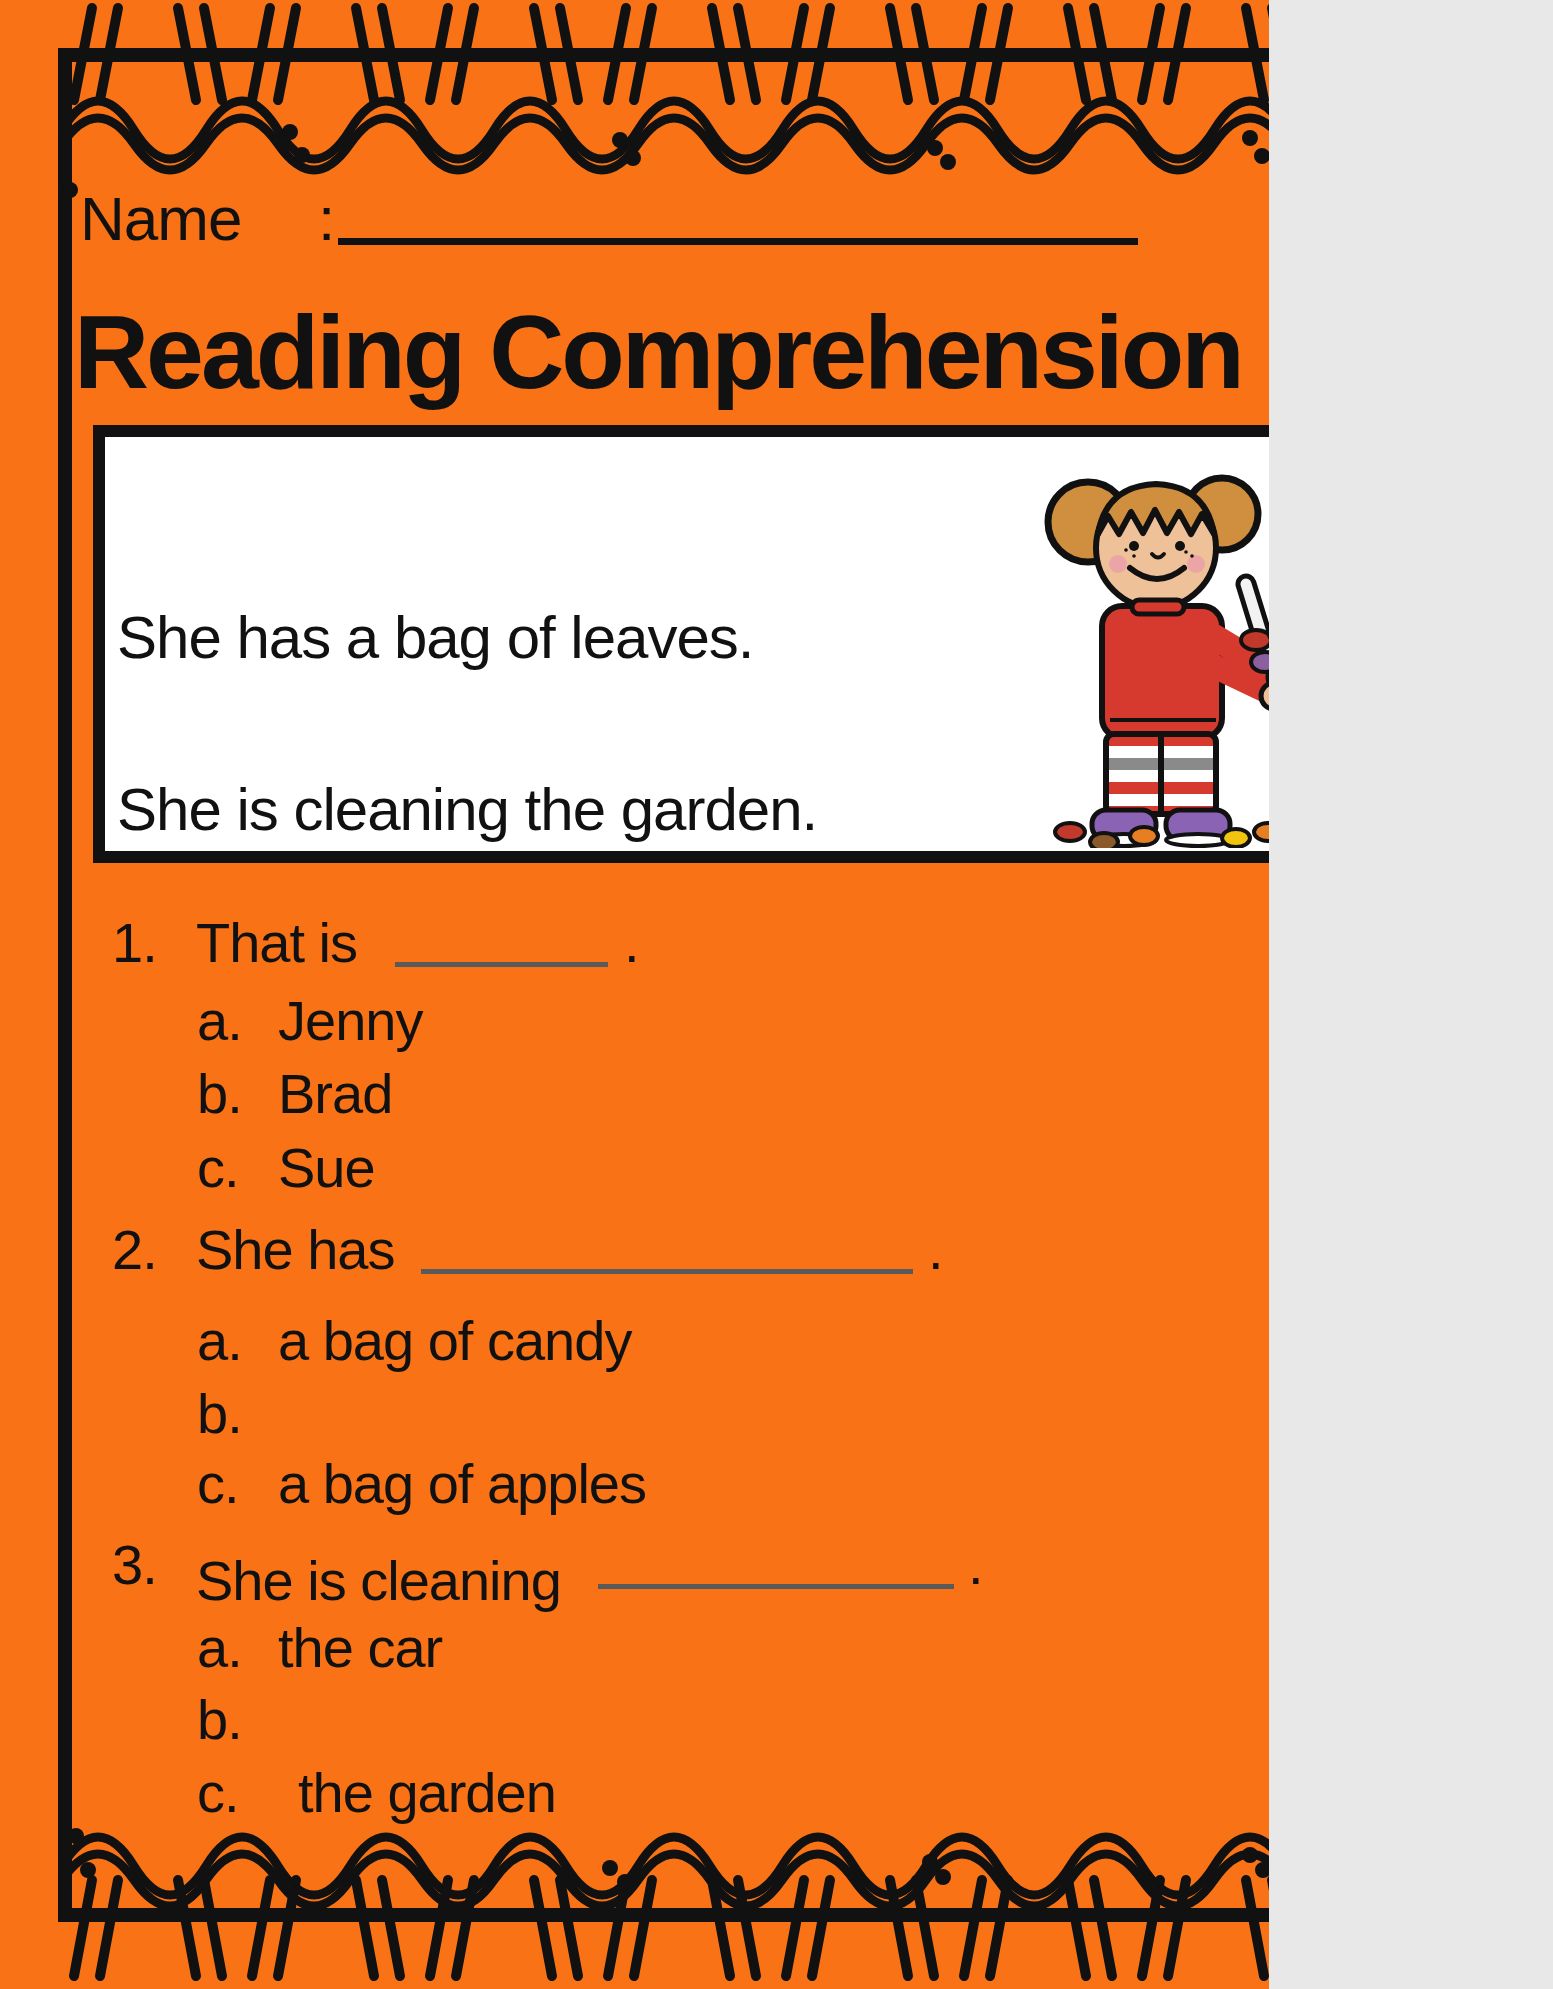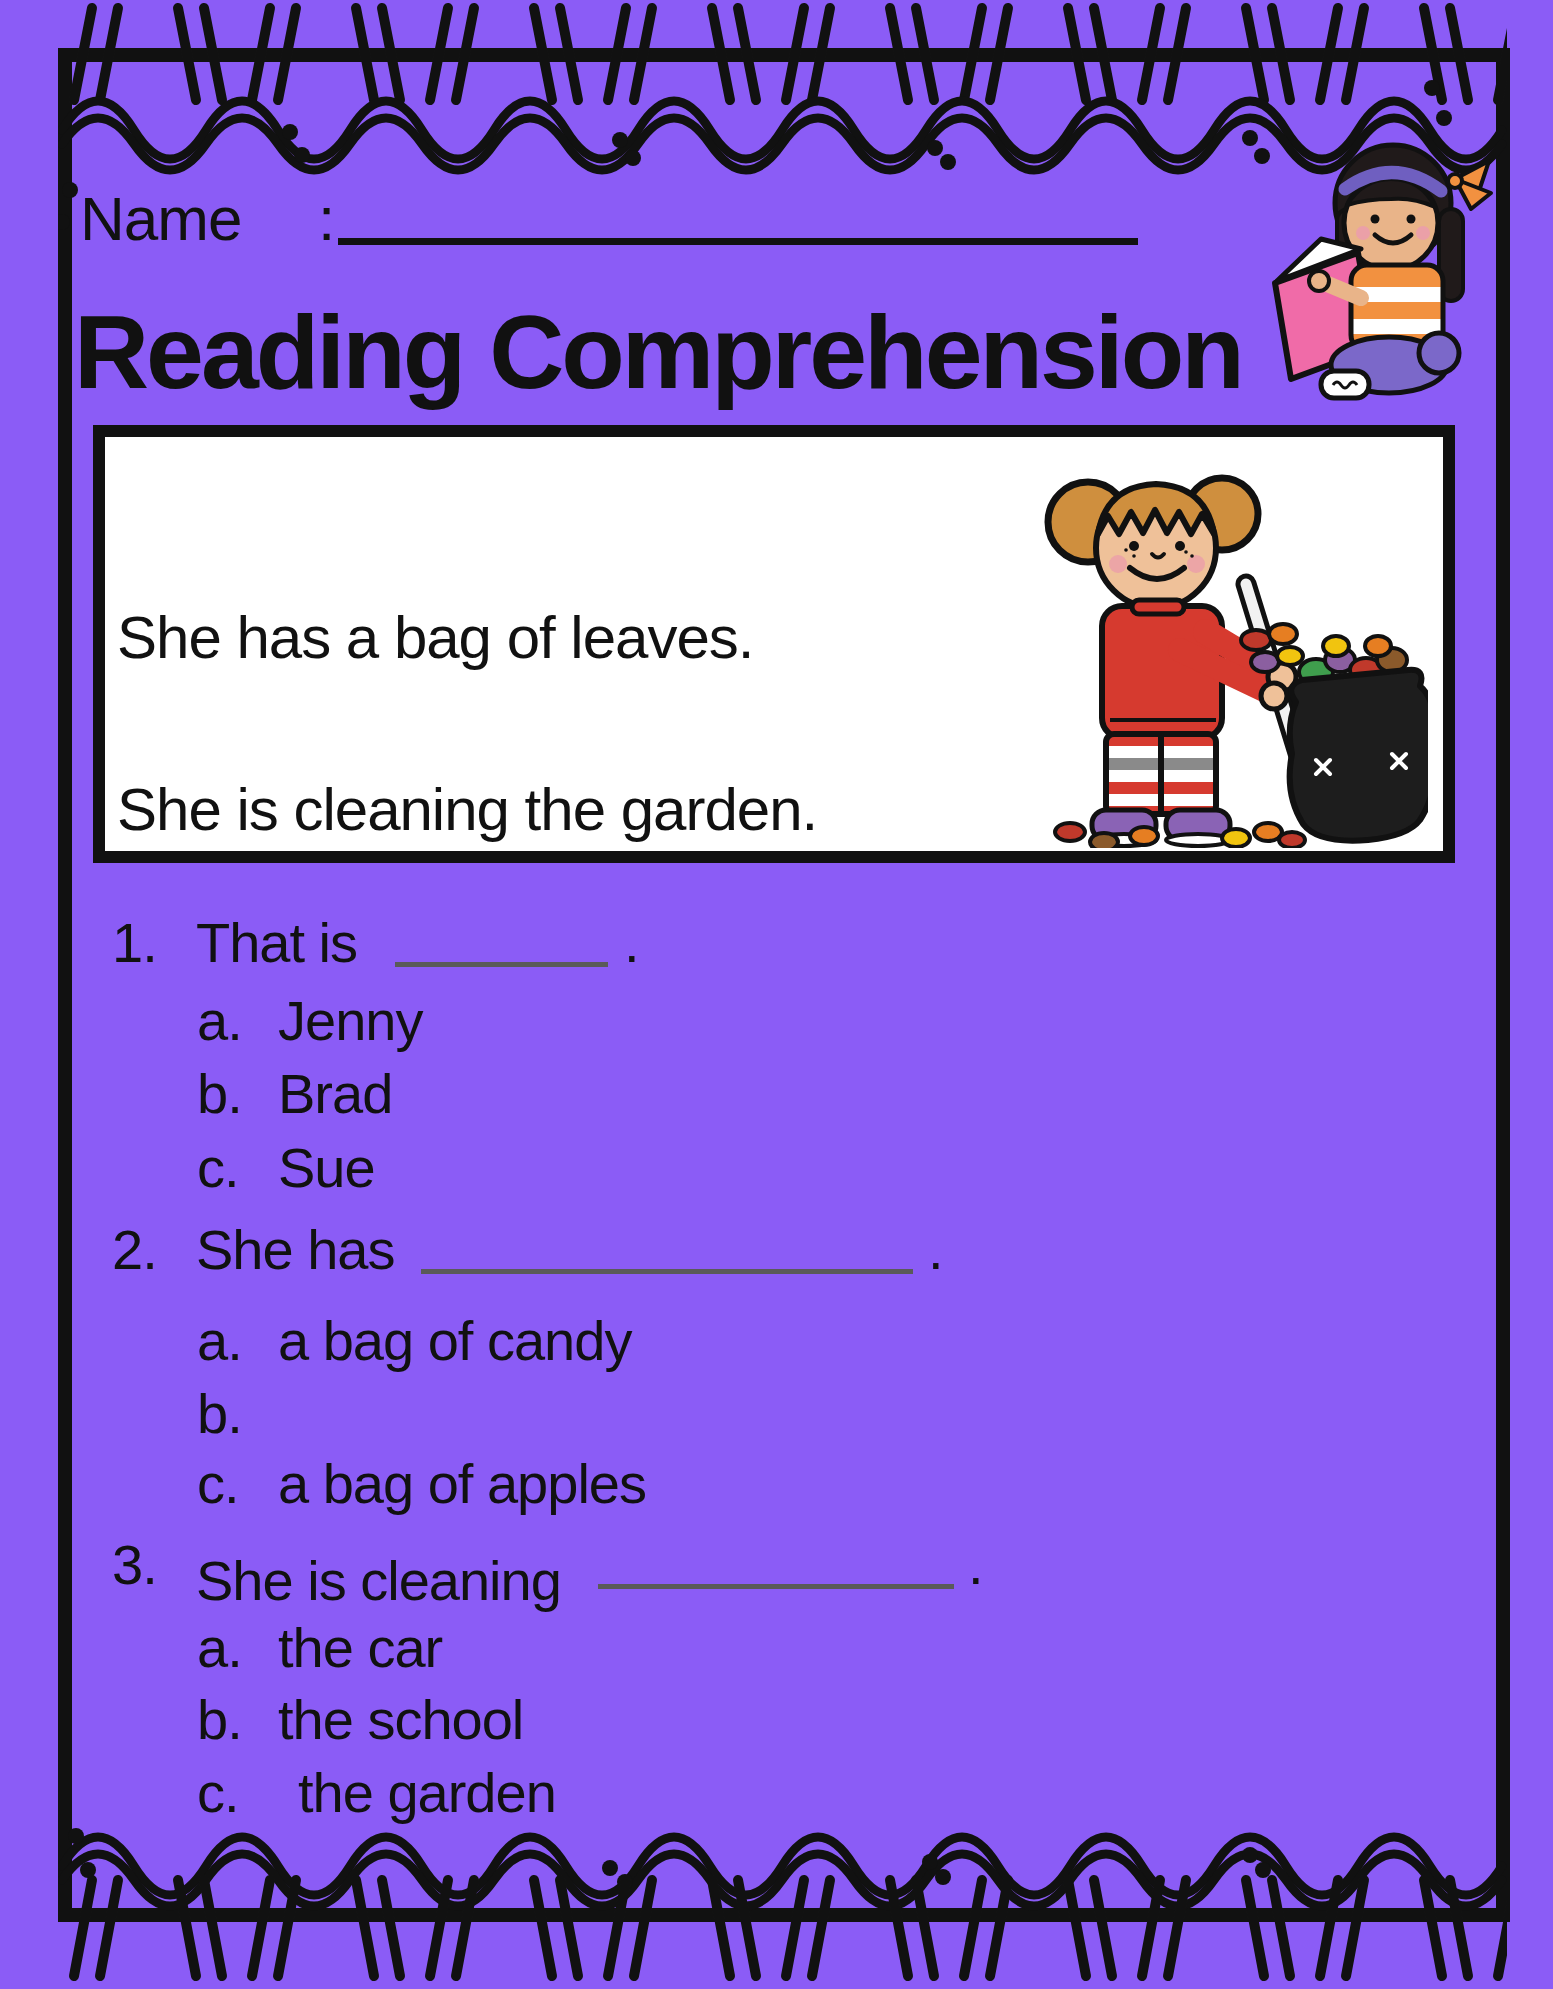--- a/index.html
+++ b/index.html
@@ -1,16 +1,16 @@
 <!DOCTYPE html>
 <html><head>
 <meta charset="utf-8">
 <style>
   html,body{margin:0;padding:0;background:#e8e8e8;}
-  .page{position:relative;width:1553px;height:1989px;background:#8b5cf6;overflow:hidden;
+  .page{position:relative;width:1269px;height:1989px;background:#f97316;overflow:hidden;
         font-family:"Liberation Sans", sans-serif;color:#111;}
   .abs{position:absolute;}
   .outer-border{position:absolute;left:58px;top:48px;width:1424px;height:1846px;
         border:14px solid #111;}
   .txt{position:absolute;white-space:nowrap;letter-spacing:-1px;line-height:1;}
   .name-label{font-size:62px;}
   .title{position:absolute;left:74px;top:300px;font-size:104px;font-weight:800;
         letter-spacing:-3px;line-height:1;white-space:nowrap;margin:0;}
   .rule{position:absolute;background:#111;}
   .blank{position:absolute;background:#5a5a5a;height:5px;}
@@ -214,21 +214,20 @@
   <span class="txt opt-label" style="left:197px;top:1456px;">c.</span>
   <span class="txt opt-text" style="left:278px;top:1456px;">a bag of apples</span>
 
   <span class="txt q-num" style="left:112px;top:1537px;">3.</span>
   <span class="txt q-text" style="left:196px;top:1537px;margin-top:16px;">She is cleaning</span>
   <div class="blank" style="left:598px;top:1584px;width:356px;"></div>
   <span class="txt q-text" style="left:968px;top:1537px;">.</span>
   <span class="txt opt-label" style="left:197px;top:1620px;">a.</span>
   <span class="txt opt-text" style="left:278px;top:1620px;">the car</span>
   <span class="txt opt-label" style="left:197px;top:1692px;">b.</span>
-  <span class="txt opt-text" style="left:278px;top:1692px;">the school</span>
   <span class="txt opt-label" style="left:197px;top:1765px;">c.</span>
   <span class="txt opt-text" style="left:278px;top:1765px;margin-left:20px;">the garden</span>
 
   <svg class="abs" style="left:58px;top:1822px;" width="1449" height="110" viewBox="0 0 1449 110">
     <path d="M 4,44 q 36,-58 72,0 t 72,0 t 72,0 t 72,0 t 72,0 t 72,0 t 72,0 t 72,0 t 72,0 t 72,0 t 72,0 t 72,0 t 72,0 t 72,0 t 72,0 t 72,0 t 72,0 t 72,0 t 72,0 t 72,0" fill="none" stroke="#111" stroke-width="9" stroke-linecap="round"></path>
     <path d="M 4,58 q 36,-52 72,0 t 72,0 t 72,0 t 72,0 t 72,0 t 72,0 t 72,0 t 72,0 t 72,0 t 72,0 t 72,0 t 72,0 t 72,0 t 72,0 t 72,0 t 72,0 t 72,0 t 72,0 t 72,0 t 72,0" fill="none" stroke="#111" stroke-width="9" stroke-linecap="round"></path>
     <circle cx="18" cy="14" r="8" fill="#111"></circle>
       <circle cx="30" cy="48" r="8" fill="#111"></circle>
     <circle cx="552" cy="46" r="8" fill="#111"></circle>
       <circle cx="567" cy="60" r="8" fill="#111"></circle>

